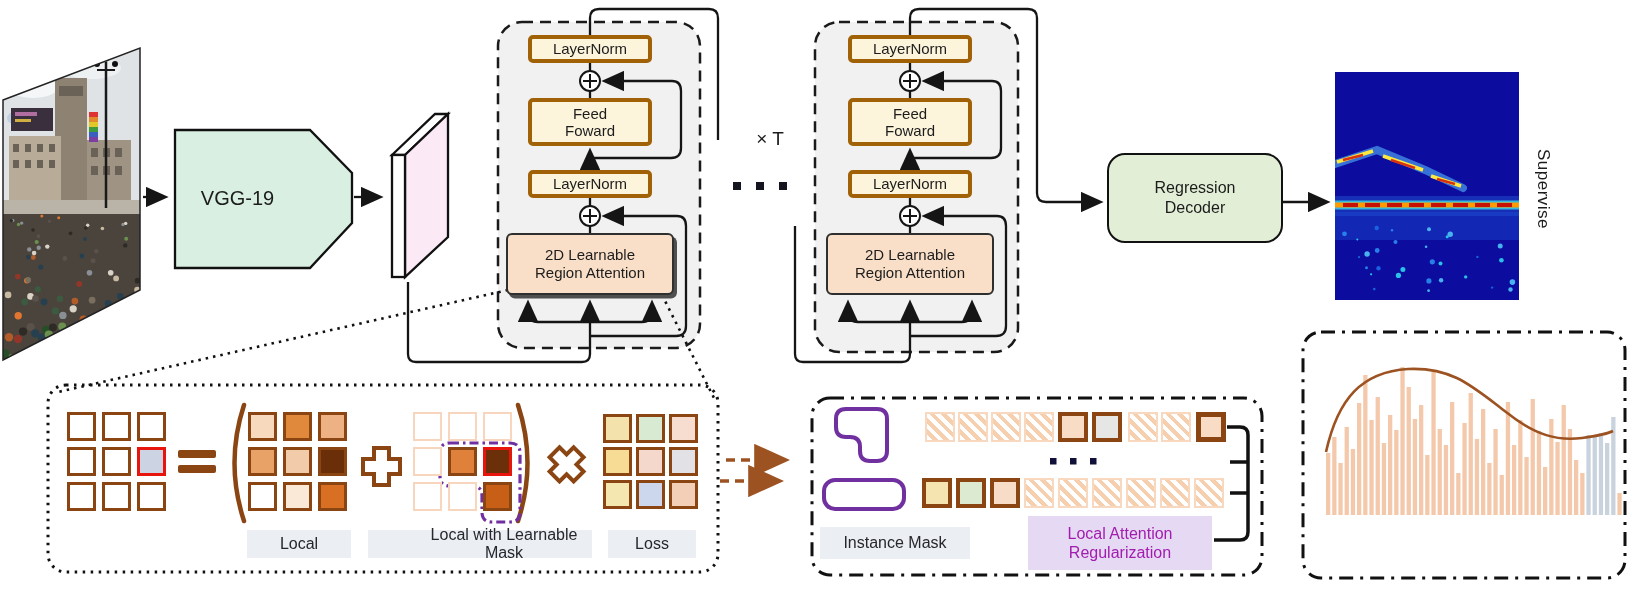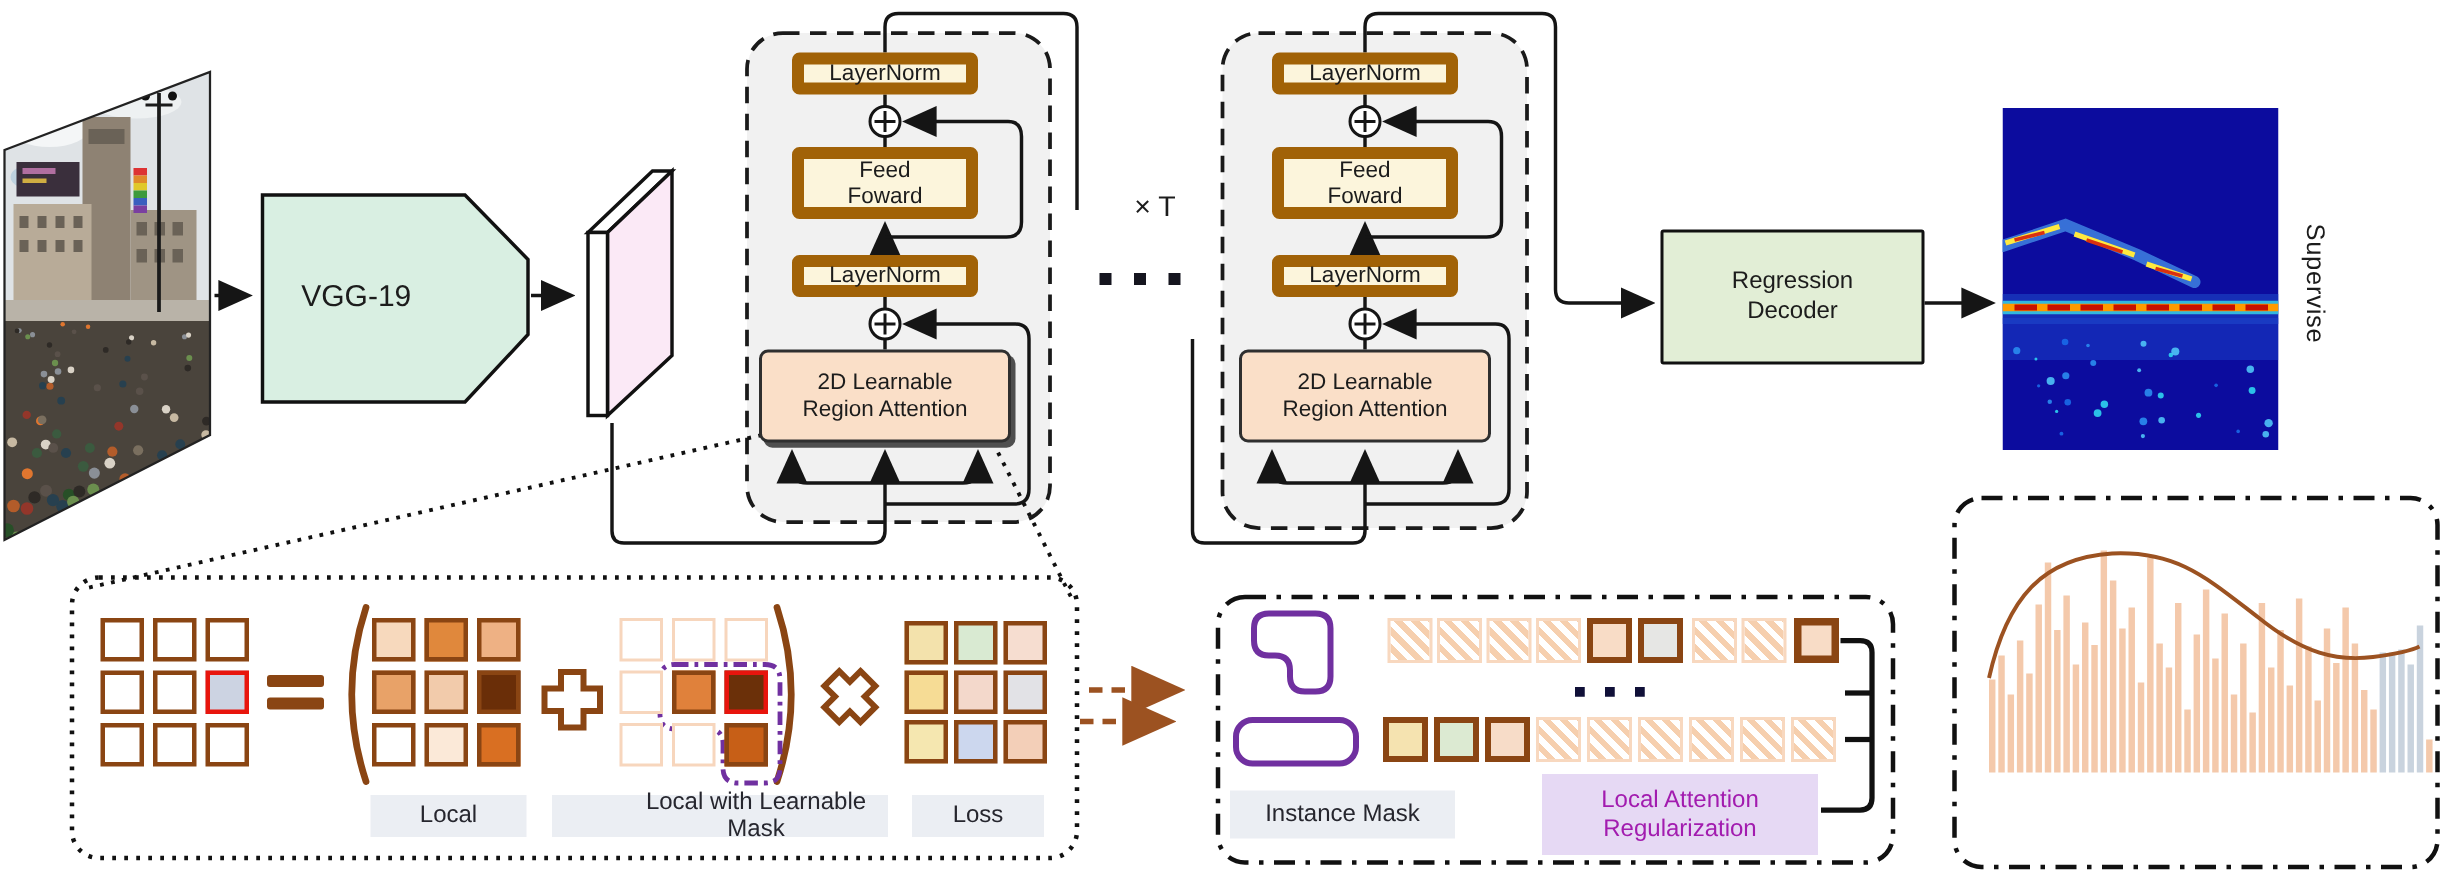--- a/index.html
+++ b/index.html
@@ -1,23 +1,23 @@
 <!DOCTYPE html>
 <html><head>
 <meta charset="utf-8">
 <style>
   html,body{margin:0;padding:0;background:#fff;}
   #stage{position:relative;width:1637px;height:595px;background:#fff;overflow:hidden;
          font-family:"Liberation Sans", sans-serif;color:#1c1c1c;}
   #wires{position:absolute;left:0;top:0;z-index:1;}
   .abs{position:absolute;box-sizing:border-box;display:flex;align-items:center;justify-content:center;text-align:center;z-index:3;}
-  .nbox{border:8px solid #a16207;border-radius:5px;background:#fcf5dc;font-size:15px;line-height:1.15;}
+  .nbox{border:4px solid #a16207;border-radius:5px;background:#fcf5dc;font-size:15px;line-height:1.15;}
   .attn{background:#fadfc8;border:2.5px solid #2f2f2f;border-radius:6px;font-size:15px;line-height:1.2;}
   .attn.shadowed{box-shadow:3px 3.5px 0 #4f4f4f;}
-  .greenbox{background:#e2eed6;border:2.5px solid #111;border-radius:2px;font-size:16px;line-height:1.25;}
+  .greenbox{background:#e2eed6;border:2.5px solid #111;border-radius:18px;font-size:16px;line-height:1.25;}
   .pinkbox{background:#fdeaf6;border:2.5px solid #111;border-radius:9px;font-size:21px;}
   .glabel{background:#ebeef3;font-size:16px;color:#26262e;z-index:3;}
   .plabel{background:#e6d9f4;font-size:16px;color:#a21caf;line-height:1.2;z-index:3;}
   .cell{position:absolute;box-sizing:border-box;background:#fff;z-index:3;}
   .hatchcell{background:repeating-linear-gradient(45deg,#ffffff 0 4px,#f6cfae 4px 8px);}
   #vgg-text{font-size:20px;}
   #repeat-label{font-size:19px;z-index:3;}
   #supervise{transform:rotate(90deg);font-size:17px;letter-spacing:.5px;z-index:3;}
   #cells-layer{position:absolute;left:0;top:0;width:100%;height:100%;z-index:3;pointer-events:none;}
 </style>

